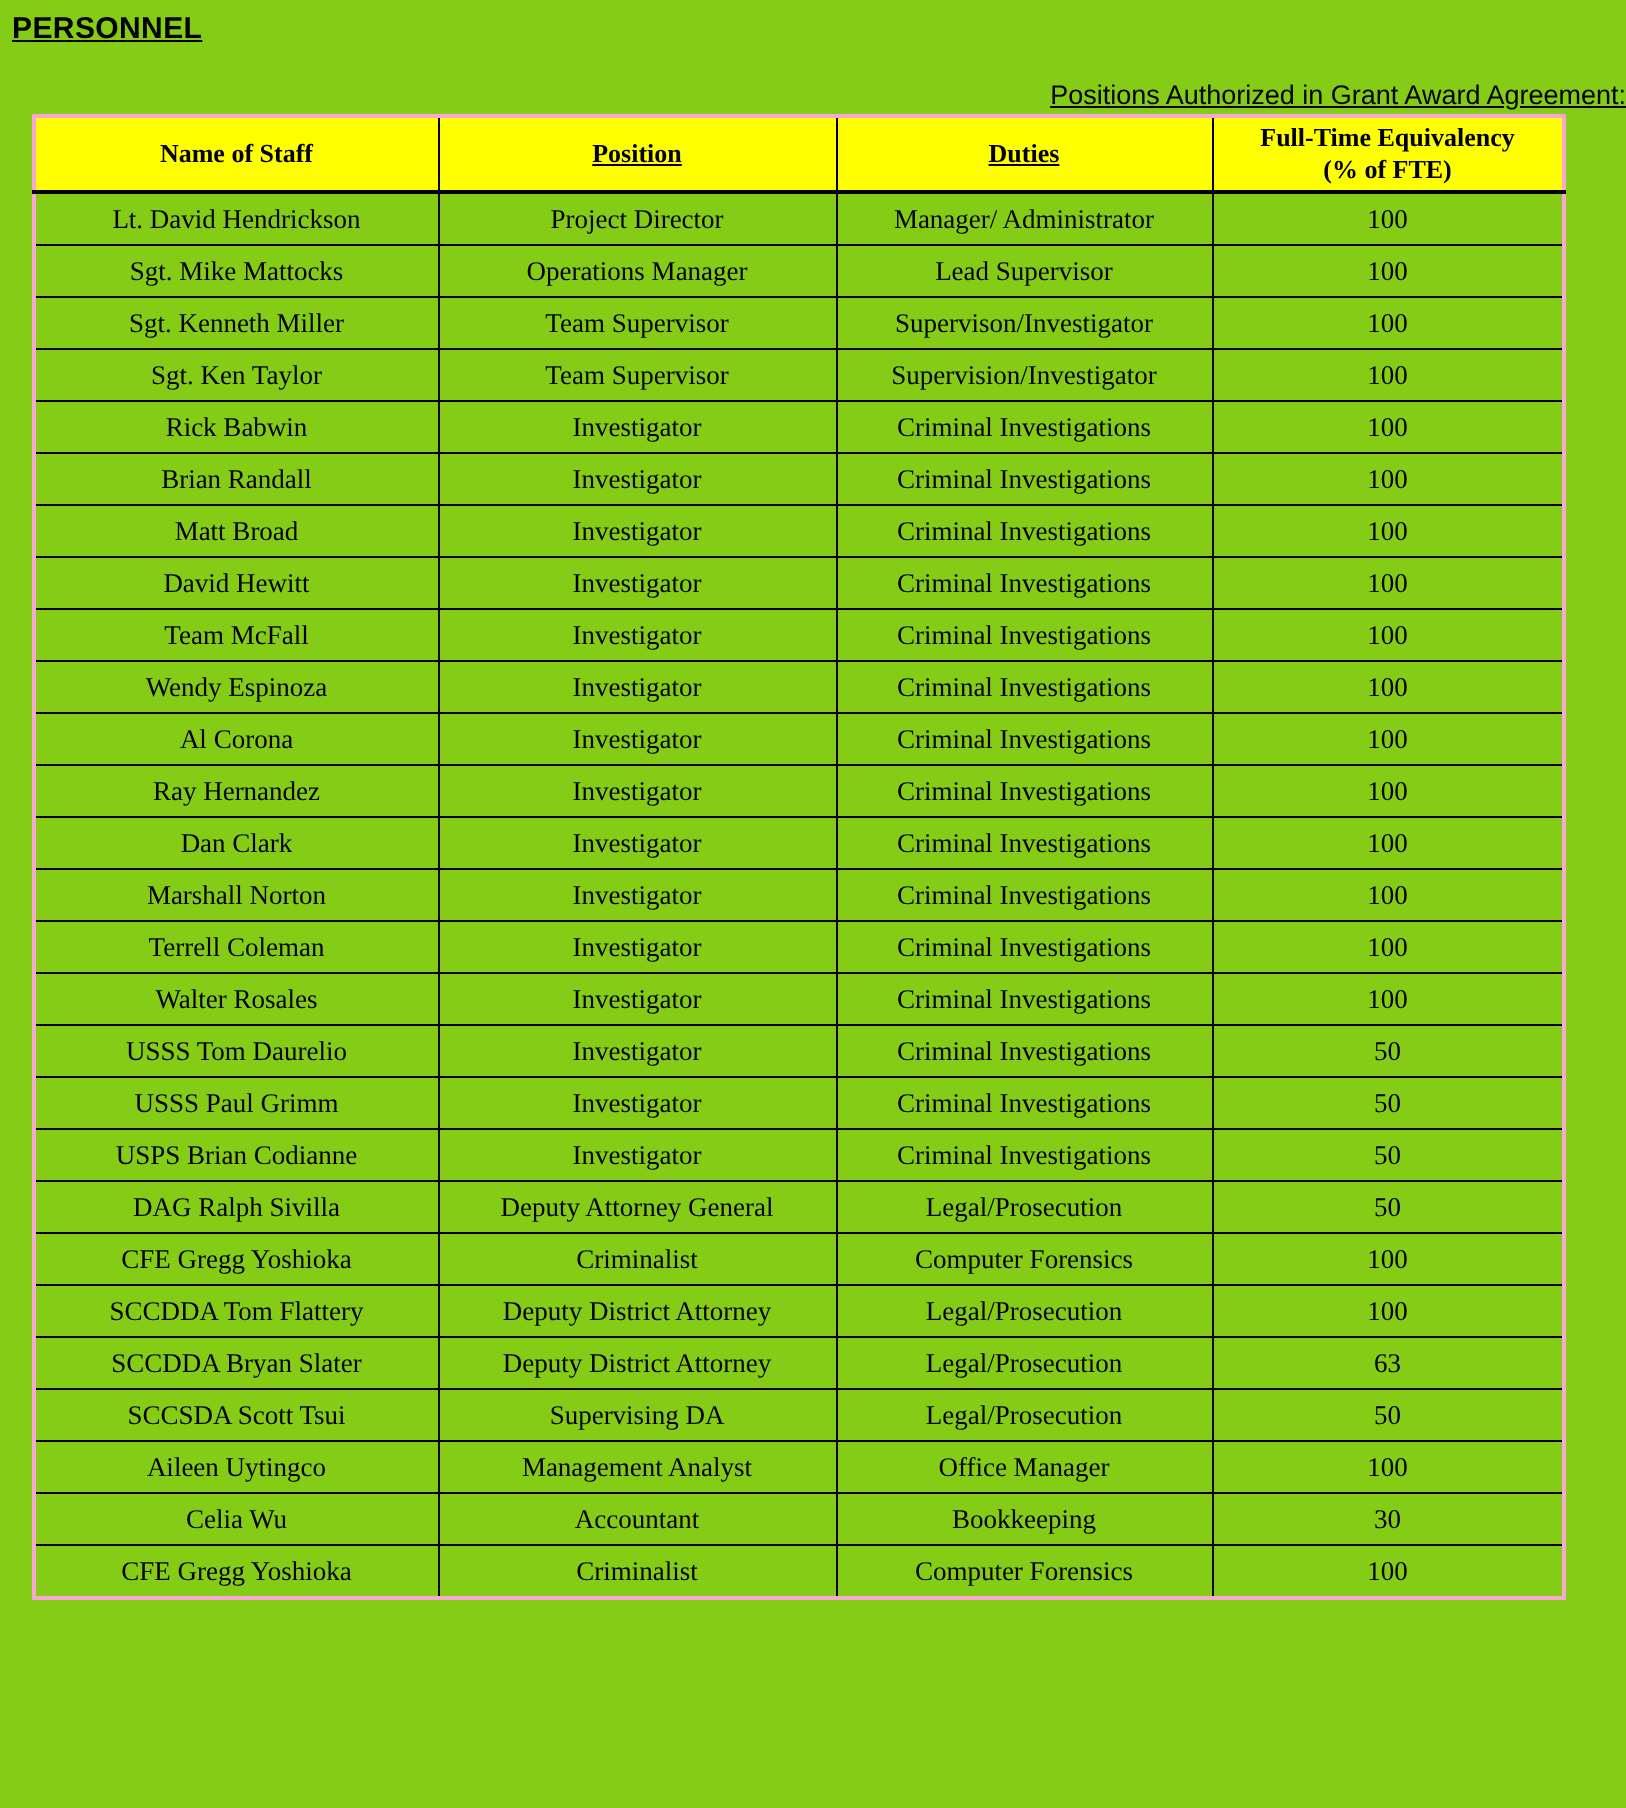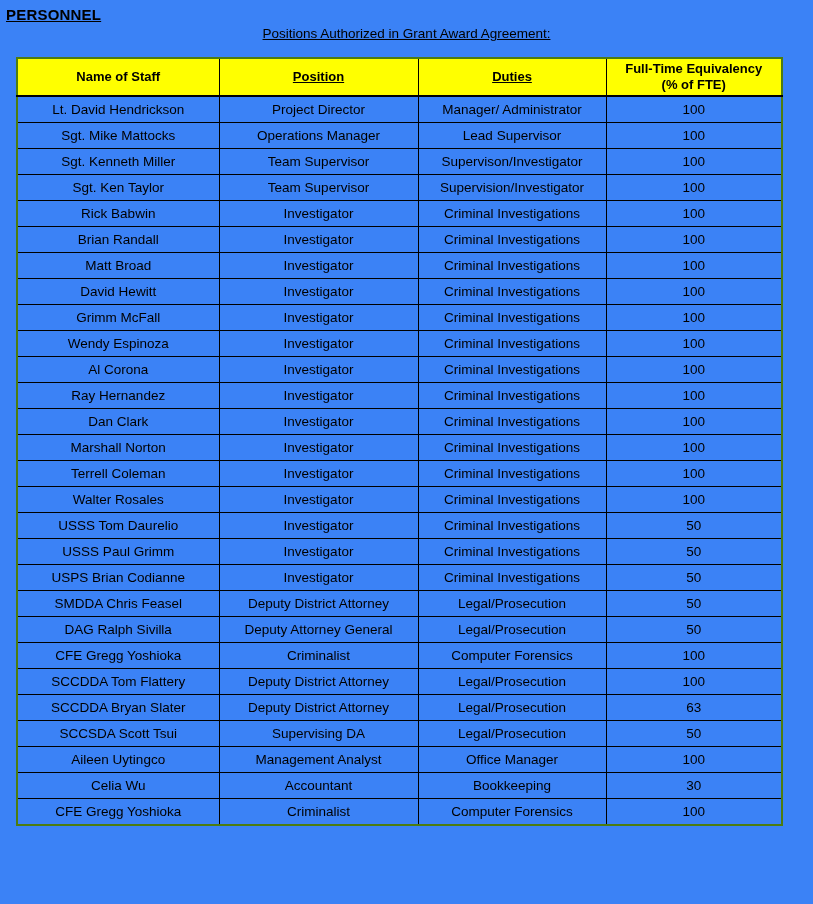--- a/index.html
+++ b/index.html
@@ -6,53 +6,54 @@
     margin: 0;
     padding: 0;
     background: #ffffff;
     font-family: "Liberation Sans", "DejaVu Sans", sans-serif;
     color: #000000;
   }
   .doc {
     position: relative;
     width: 813px;
     height: 904px;
-    background: #3b82f6;
+    background: #84cc16;
     overflow: hidden;
   }
   .title {
     position: absolute;
     left: 6px;
     top: 6px;
     font-size: 15px;
     font-weight: bold;
     text-decoration: underline;
     letter-spacing: 0.2px;
   }
   .subtitle {
     position: absolute;
-    top: 26px;
+    top: 40px;
     left: 0;
     width: 100%;
-    text-align: center;
+    text-align: right;
     font-size: 13.5px;
     text-decoration: underline;
   }
   table.personnel {
     position: absolute;
     left: 16px;
     top: 57px;
     border-collapse: collapse;
     table-layout: fixed;
   }
   table.personnel, table.personnel th, table.personnel td {
     border: 1px solid #000000;
   }
   table.personnel {
-    border: 2px solid #4d7c0f;
+    border: 2px solid #f9a8d4;
+    font-family: Liberation Serif, serif;
   }
   table.personnel th {
     background: #FFFF00;
     font-size: 13px;
     font-weight: bold;
     text-align: center;
     vertical-align: middle;
     height: 34px;
     padding: 1px 2px;
     border-bottom: 2px solid #000000;
@@ -138,21 +139,21 @@
           <td>Criminal Investigations</td>
           <td>100</td>
         </tr>
         <tr>
           <td>David Hewitt</td>
           <td>Investigator</td>
           <td>Criminal Investigations</td>
           <td>100</td>
         </tr>
         <tr>
-          <td>Grimm McFall</td>
+          <td>Team McFall</td>
           <td>Investigator</td>
           <td>Criminal Investigations</td>
           <td>100</td>
         </tr>
         <tr>
           <td>Wendy Espinoza</td>
           <td>Investigator</td>
           <td>Criminal Investigations</td>
           <td>100</td>
         </tr>
@@ -201,26 +202,20 @@
         <tr>
           <td>USSS Paul Grimm</td>
           <td>Investigator</td>
           <td>Criminal Investigations</td>
           <td>50</td>
         </tr>
         <tr>
           <td>USPS Brian Codianne</td>
           <td>Investigator</td>
           <td>Criminal Investigations</td>
-          <td>50</td>
-        </tr>
-        <tr>
-          <td>SMDDA Chris Feasel</td>
-          <td>Deputy District Attorney</td>
-          <td>Legal/Prosecution</td>
           <td>50</td>
         </tr>
         <tr>
           <td>DAG Ralph Sivilla</td>
           <td>Deputy Attorney General</td>
           <td>Legal/Prosecution</td>
           <td>50</td>
         </tr>
         <tr>
           <td>CFE Gregg Yoshioka</td>

